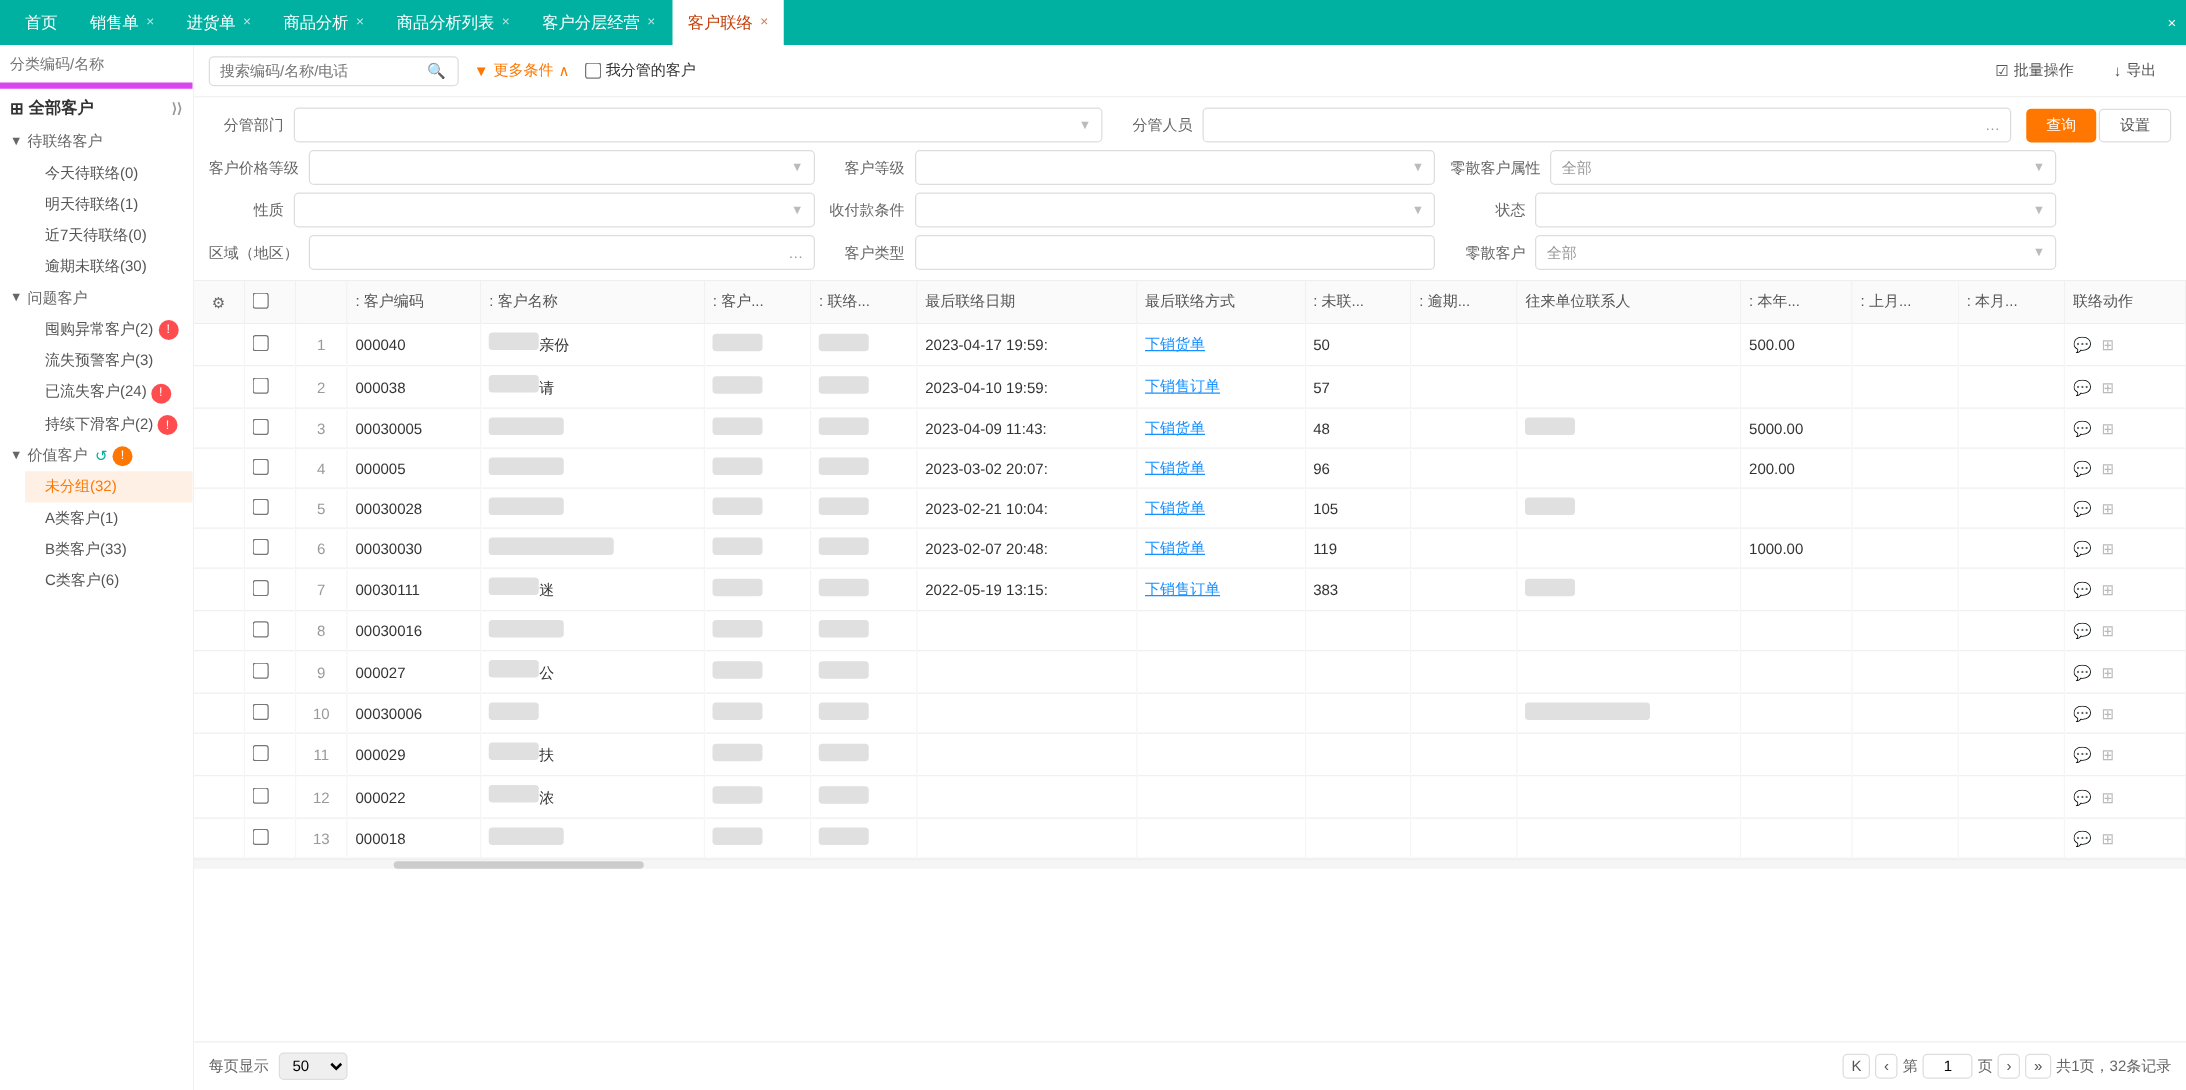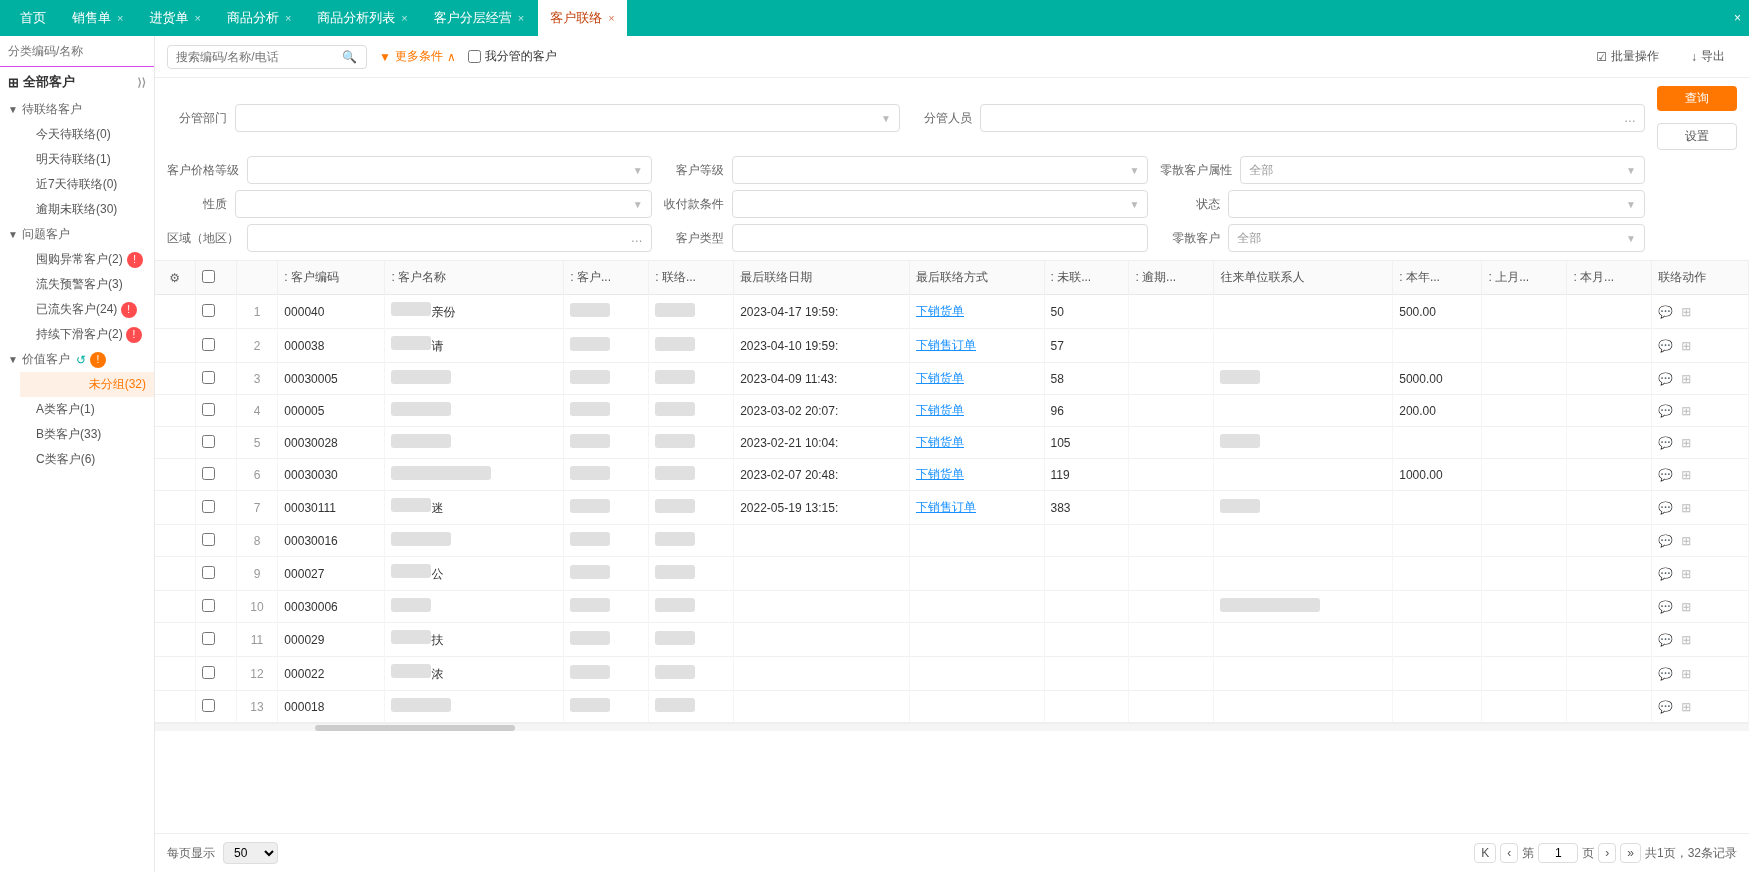--- a/index.html
+++ b/index.html
@@ -57,21 +57,21 @@
       background: #fff;
       border-right: 1px solid #e8e8e8;
       display: flex;
       flex-direction: column;
       overflow-y: auto;
     }
     .sidebar-search {
       padding: 8px;
       display: flex;
       align-items: flex-start;
-      border-bottom: 1px solid #d946ef;
+      border-bottom: 5px solid #d946ef;
     }
     .sidebar-search input {
       flex: 1;
       border: none;
       outline: none;
       font-size: 12px;
       color: #999;
     }
     .sidebar-section-header {
       display: flex;
@@ -107,21 +107,20 @@
       padding: 4px 8px 4px 16px;
       color: #555;
       cursor: pointer;
       font-size: 12px;
       white-space: nowrap;
       margin-left: 20px;
     }
     .sidebar-item.active {
       background: #fff0e6;
       color: #ff7700;
-      text-align: right;
     }
     .sidebar-item.problem-item {
       display: flex;
       align-items: center;
       gap: 4px;
     }
     .badge {
       display: inline-flex;
       align-items: center;
       justify-content: center;
@@ -244,22 +243,22 @@
       cursor: pointer;
       min-height: 28px;
       background: #fff;
     }
     .filter-input .arrow-down {
       color: #bbb;
       font-size: 10px;
     }
     .filter-actions {
       display: flex;
-      flex-direction: column;
-      gap: 12px;
+      flex-direction: row;
+      gap: 2px;
     }
     .btn-query {
       background: #ff7700;
       color: #fff;
       border: none;
       border-radius: 4px;
       padding: 4px 16px;
       cursor: pointer;
       font-size: 12px;
     }
@@ -658,21 +657,21 @@
             <tr>
               <td></td>
               <td><input type="checkbox" style=""></td>
               <td class="row-num">3</td>
               <td>00030005</td>
               <td><span class="blurred"></span></td>
               <td><span class="blurred blurred-sm"></span></td>
               <td><span class="blurred blurred-sm"></span></td>
               <td>2023-04-09 11:43:</td>
               <td><span class="link-text">下销货单</span></td>
-              <td>58</td>
+              <td>48</td>
               <td></td>
               <td><span class="blurred blurred-sm"></span></td>
               <td>5000.00</td>
               <td></td>
               <td></td>
               <td>
                   <div class="action-icons">
                     <span>💬</span>
                     <span>⊞</span>
                   </div>

